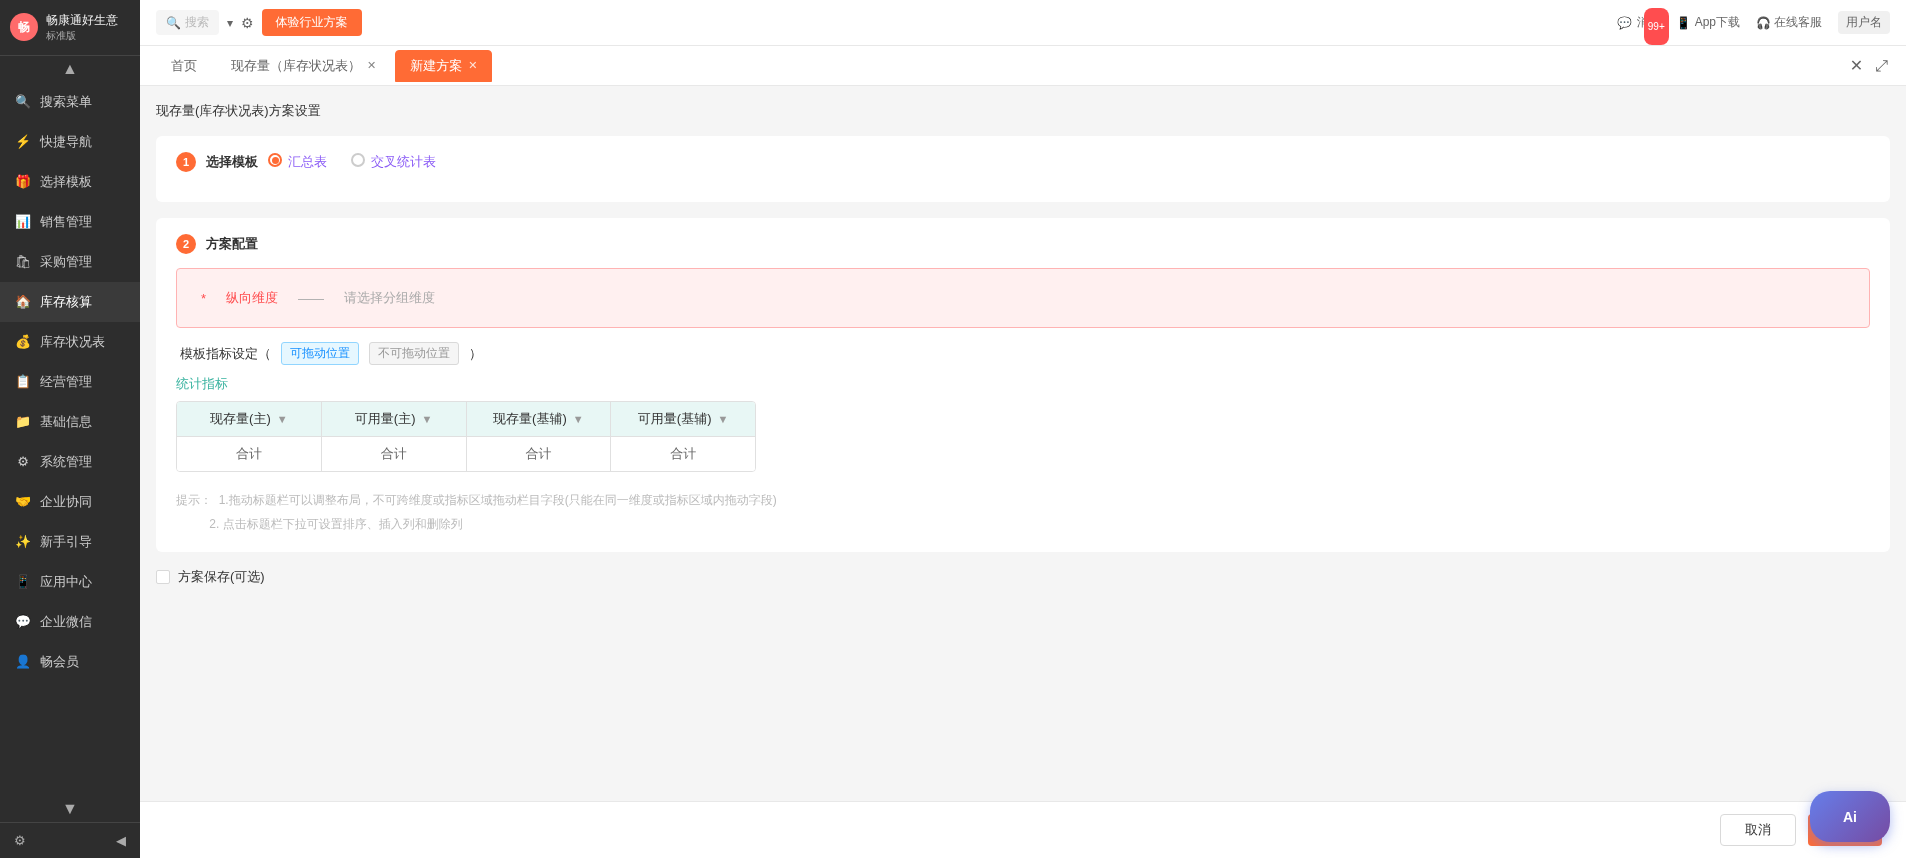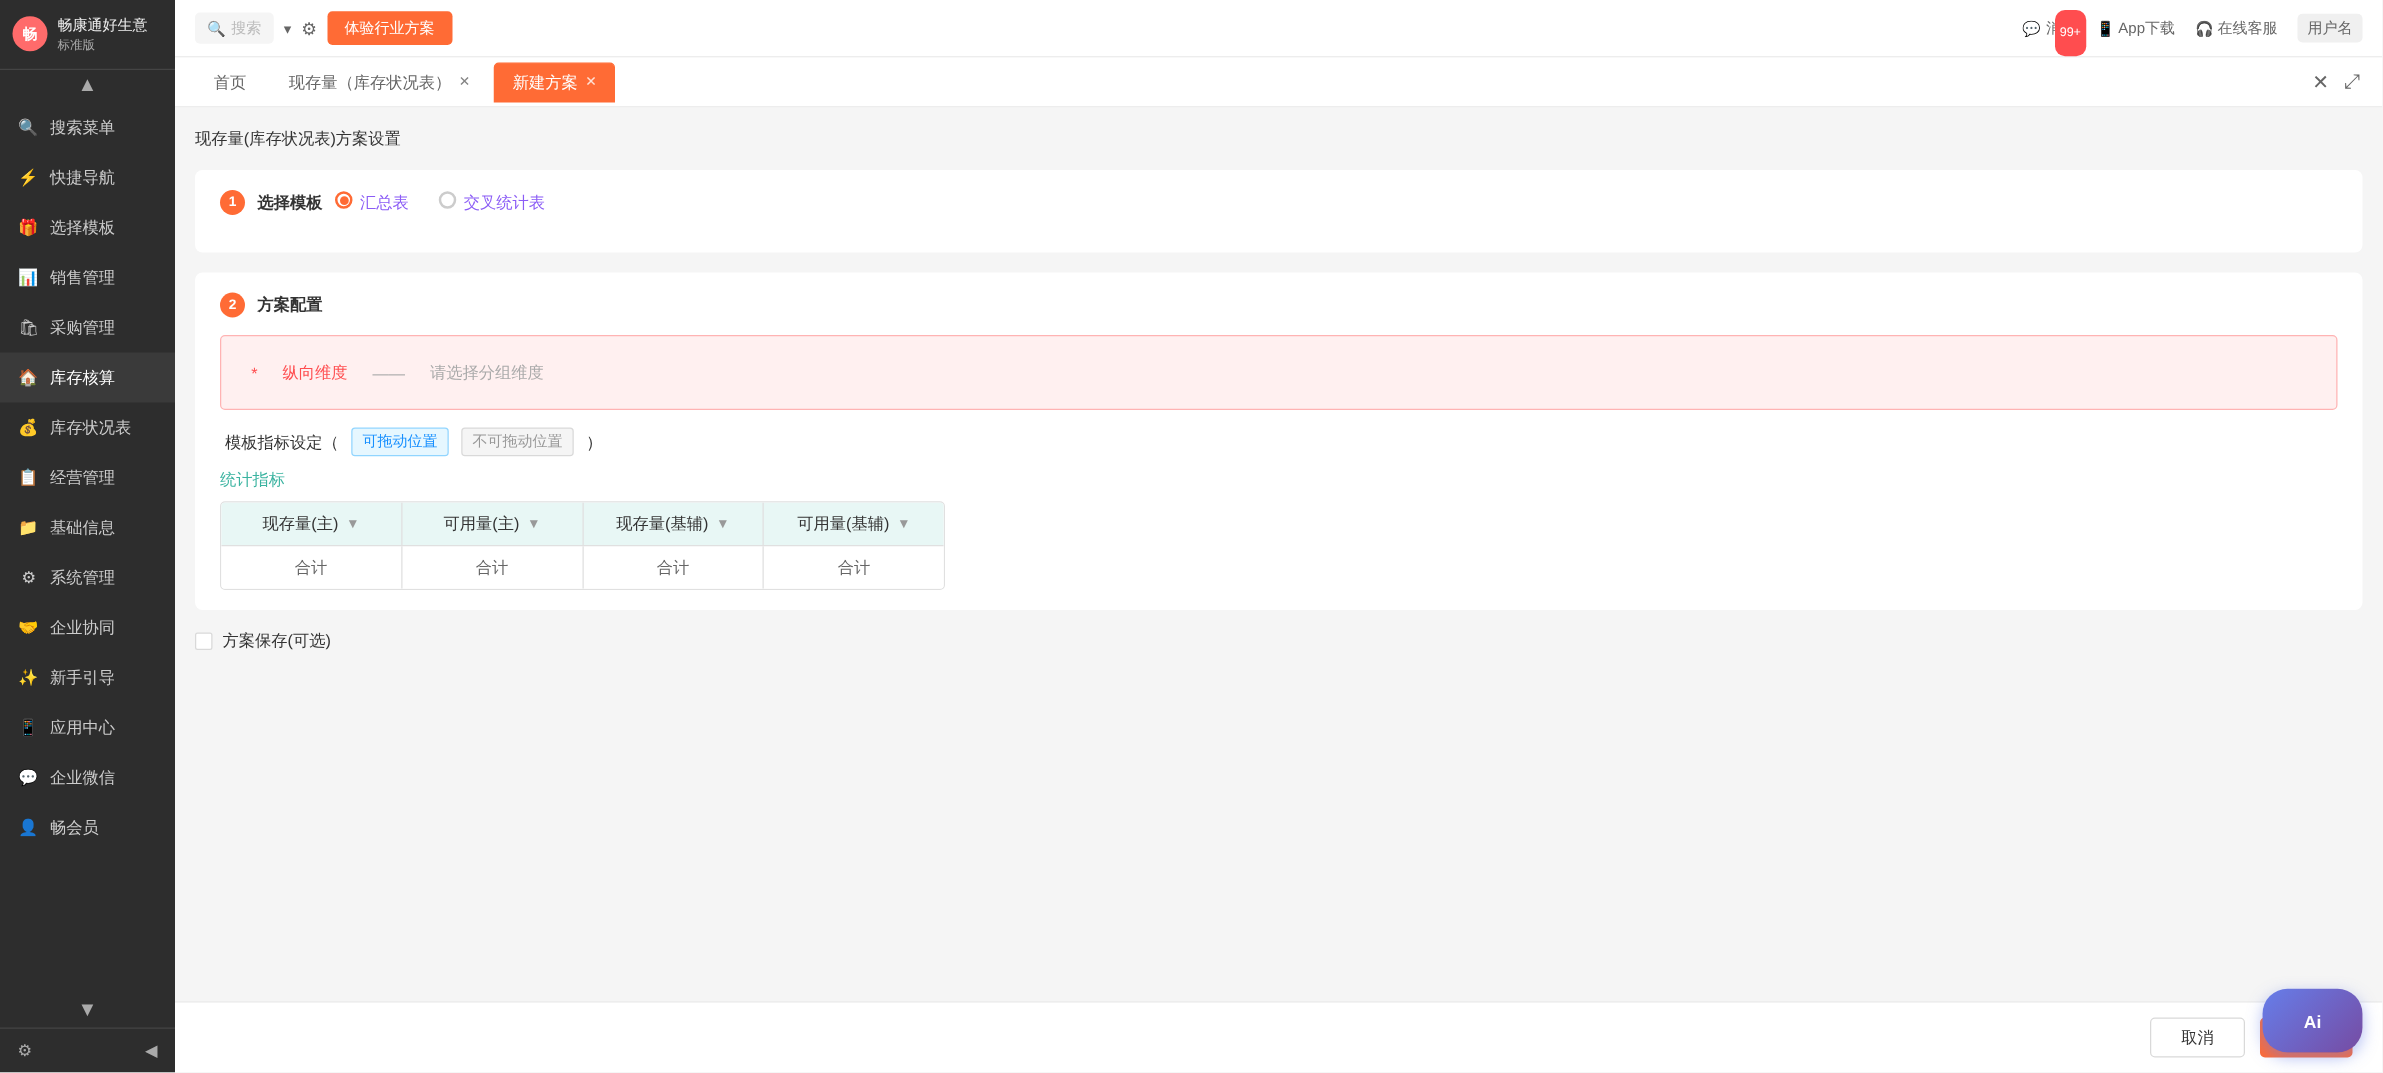--- a/index.html
+++ b/index.html
@@ -416,20 +416,24 @@
           </div>
         </div>
         <div class="stats-table-row">
           <div class="stats-cell">合计</div>
           <div class="stats-cell">合计</div>
           <div class="stats-cell">合计</div>
           <div class="stats-cell">合计</div>
         </div>
       </div>
 
+      <div class="tips-box">
+        <div>提示：&nbsp;&nbsp;<span>1.拖动标题栏可以调整布局，不可跨维度或指标区域拖动栏目字段(只能在同一维度或指标区域内拖动字段)</span></div>
+        <div>&nbsp;&nbsp;&nbsp;&nbsp;&nbsp;&nbsp;&nbsp;&nbsp;&nbsp;&nbsp;<span>2. 点击标题栏下拉可设置排序、插入列和删除列</span></div>
+      </div>
     </div>
 
     <div class="save-row">
       <div class="checkbox-box"></div>
       <span>方案保存(可选)</span>
     </div>
   </div>
 
   <div class="bottom-bar">
     <button class="btn-cancel">取消</button>

